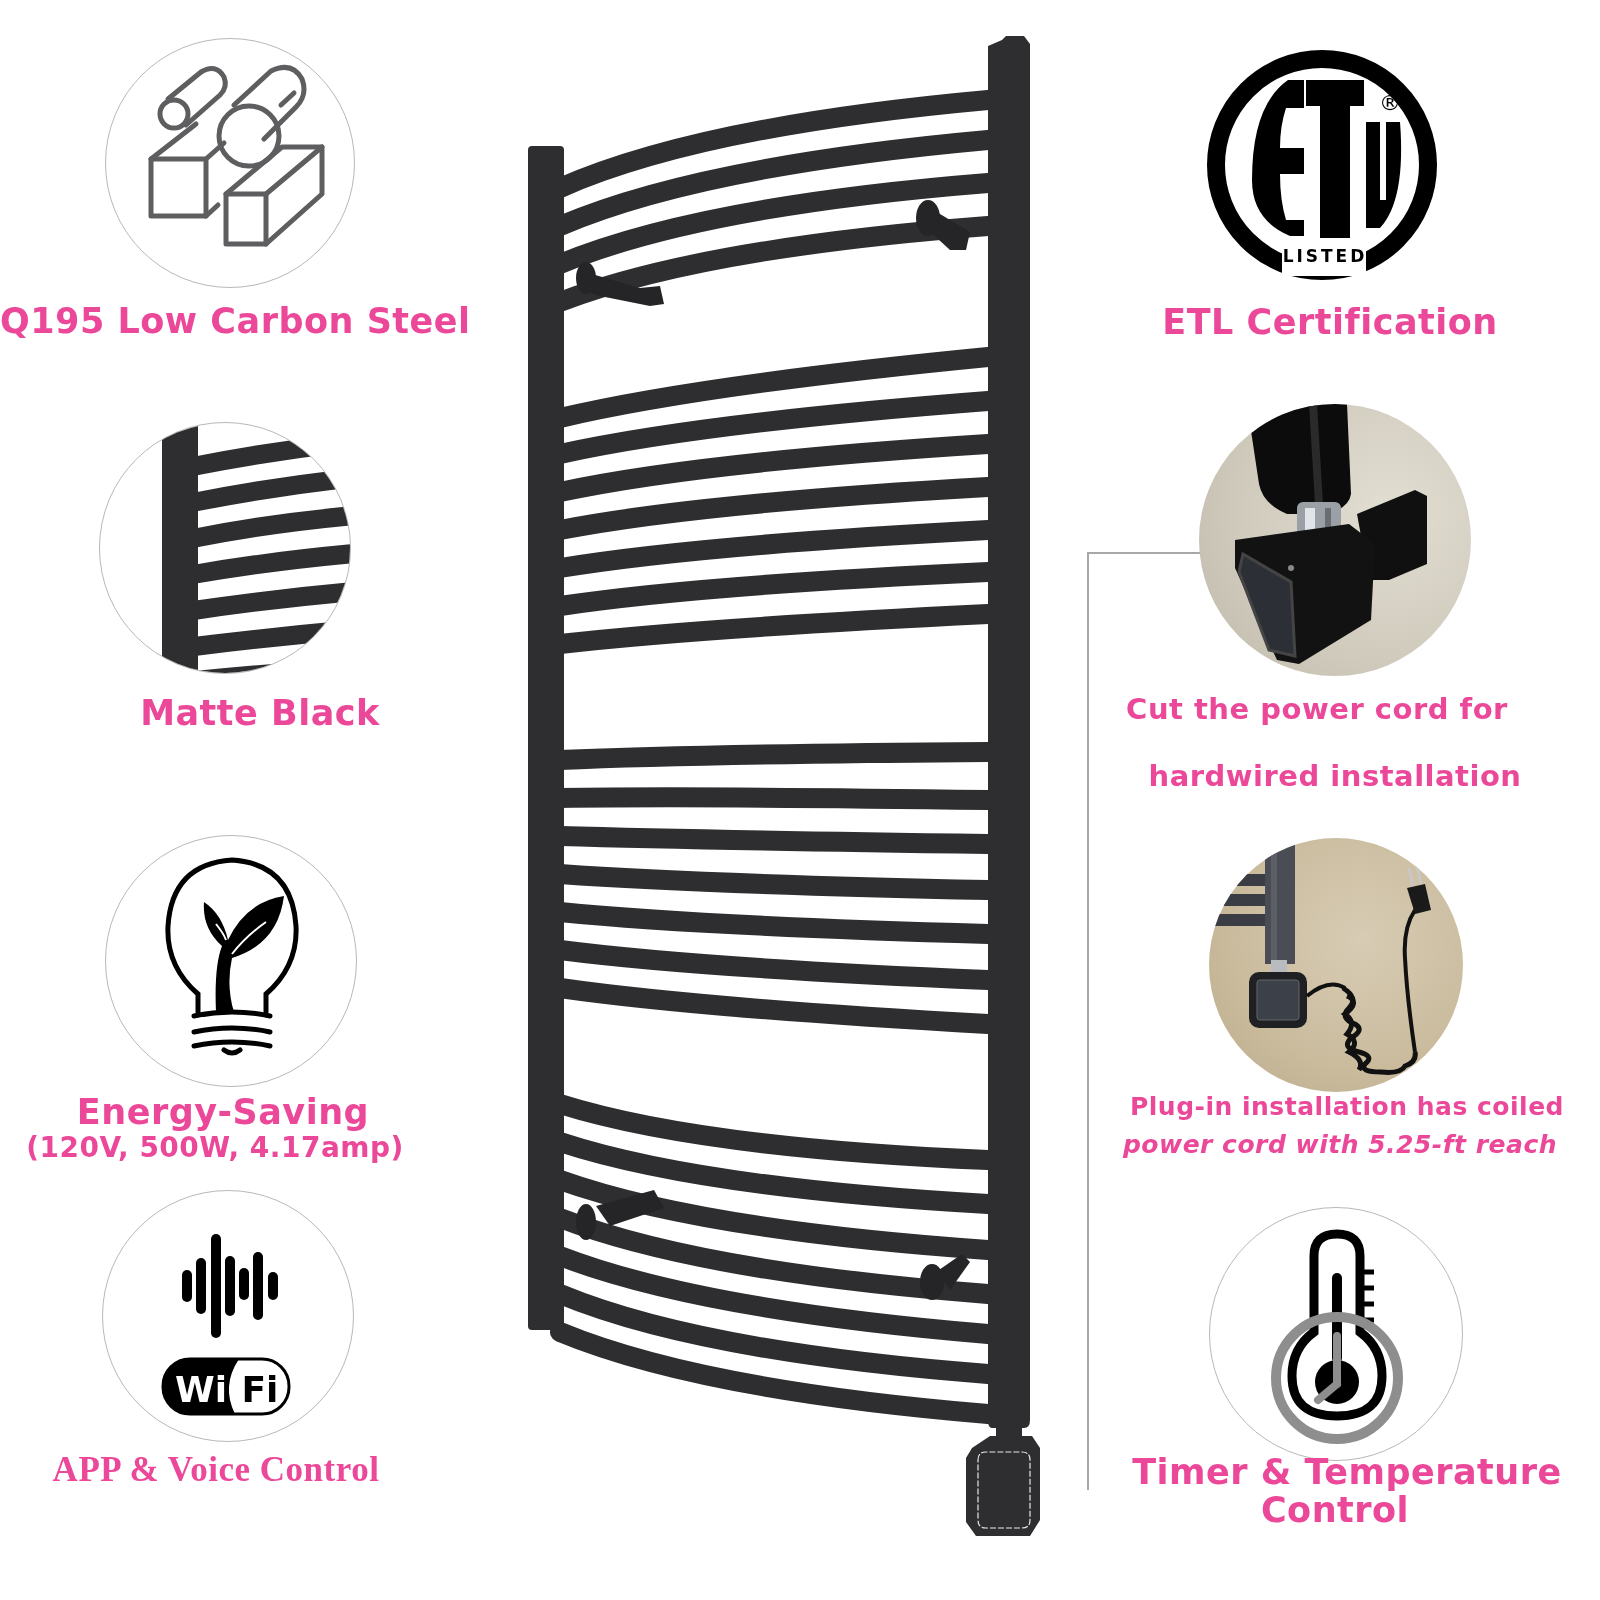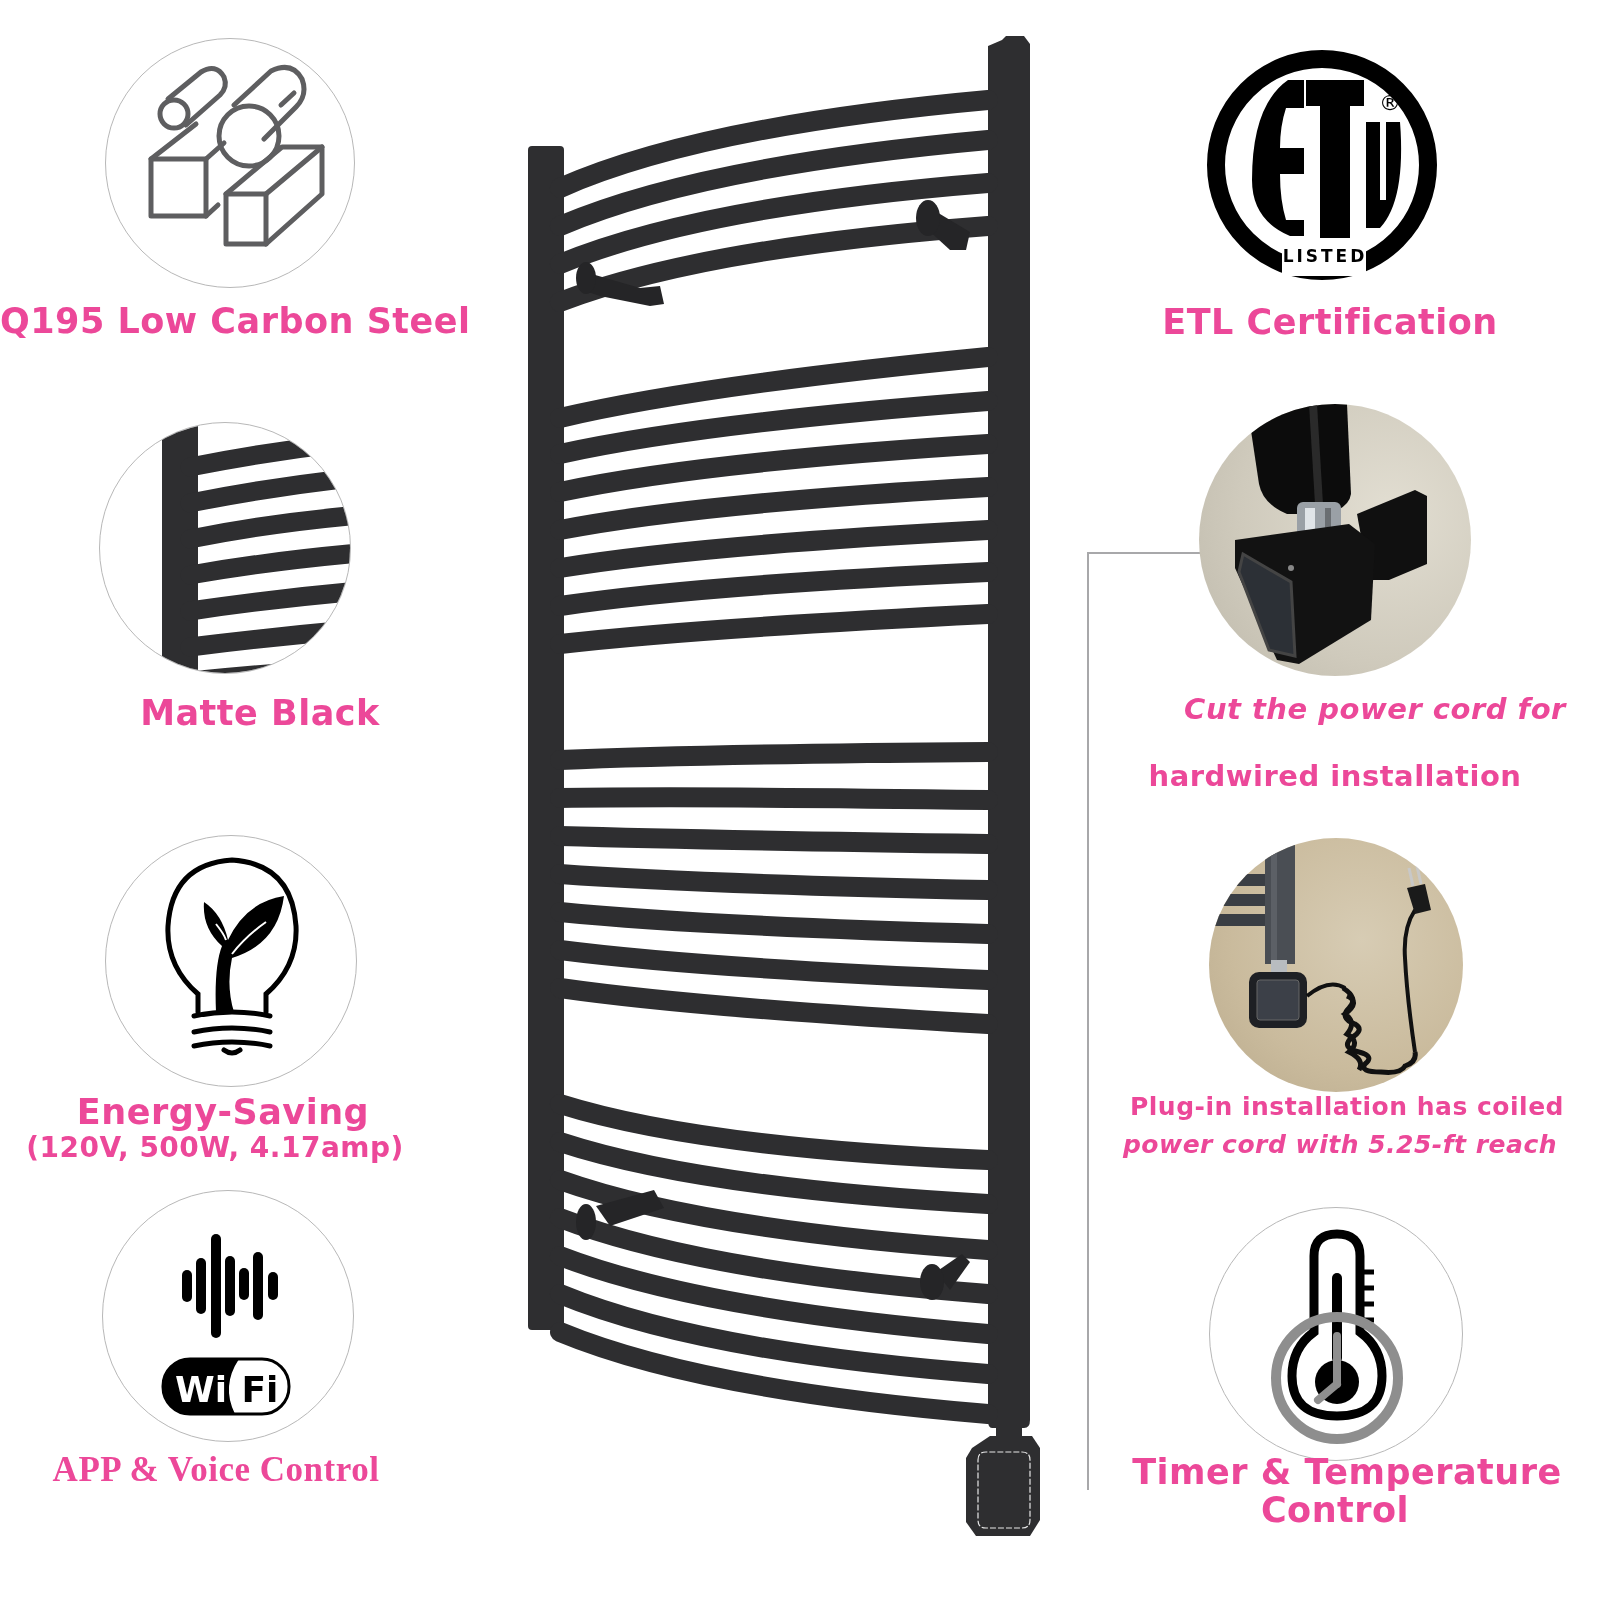--- a/index.html
+++ b/index.html
@@ -183,21 +183,21 @@
     <rect x="126" y="104" width="6" height="36" fill="#6a6e72"></rect>
 
     <path d="M158 110 L216 86 L228 92 L228 160 L190 176 L170 176 Z" fill="#101010"></path>
 
     <path d="M36 136 L150 120 L176 140 L172 216 L100 260 L78 256 L36 164 Z" fill="#121212"></path>
 
     <path d="M44 150 L92 178 L96 252 L70 246 L40 168 Z" fill="#2c3036" stroke="#444" stroke-width="3"></path>
     <circle cx="92" cy="164" r="3" fill="#888"></circle>
   </svg>
 </div>
-<div class="label label-md" style="left:1170px; width:410px; top:690px;font-style:italic;">Cut the power cord for</div>
+<div class="label label-md" style="left:1112px; width:410px; top:690px;">Cut the power cord for</div>
 <div class="label label-md" style="left:1130px; width:410px; top:721px;margin-top:36px;">hardwired installation</div>
 
 <div class="photo-circle" style="left:1209px; top:838px; width:254px; height:254px; background: radial-gradient(circle at 60% 40%, #d7ccb4 0%, #cabb9d 60%, #b9aa8c 100%);">
   <svg width="254" height="254" viewBox="0 0 254 254">
 
     <rect x="0" y="36" width="70" height="12" fill="#3a3e44"></rect>
     <rect x="0" y="56" width="70" height="12" fill="#3a3e44"></rect>
     <rect x="0" y="76" width="70" height="12" fill="#3a3e44"></rect>
 
     <rect x="56" y="0" width="30" height="126" fill="#4a4e54"></rect>

